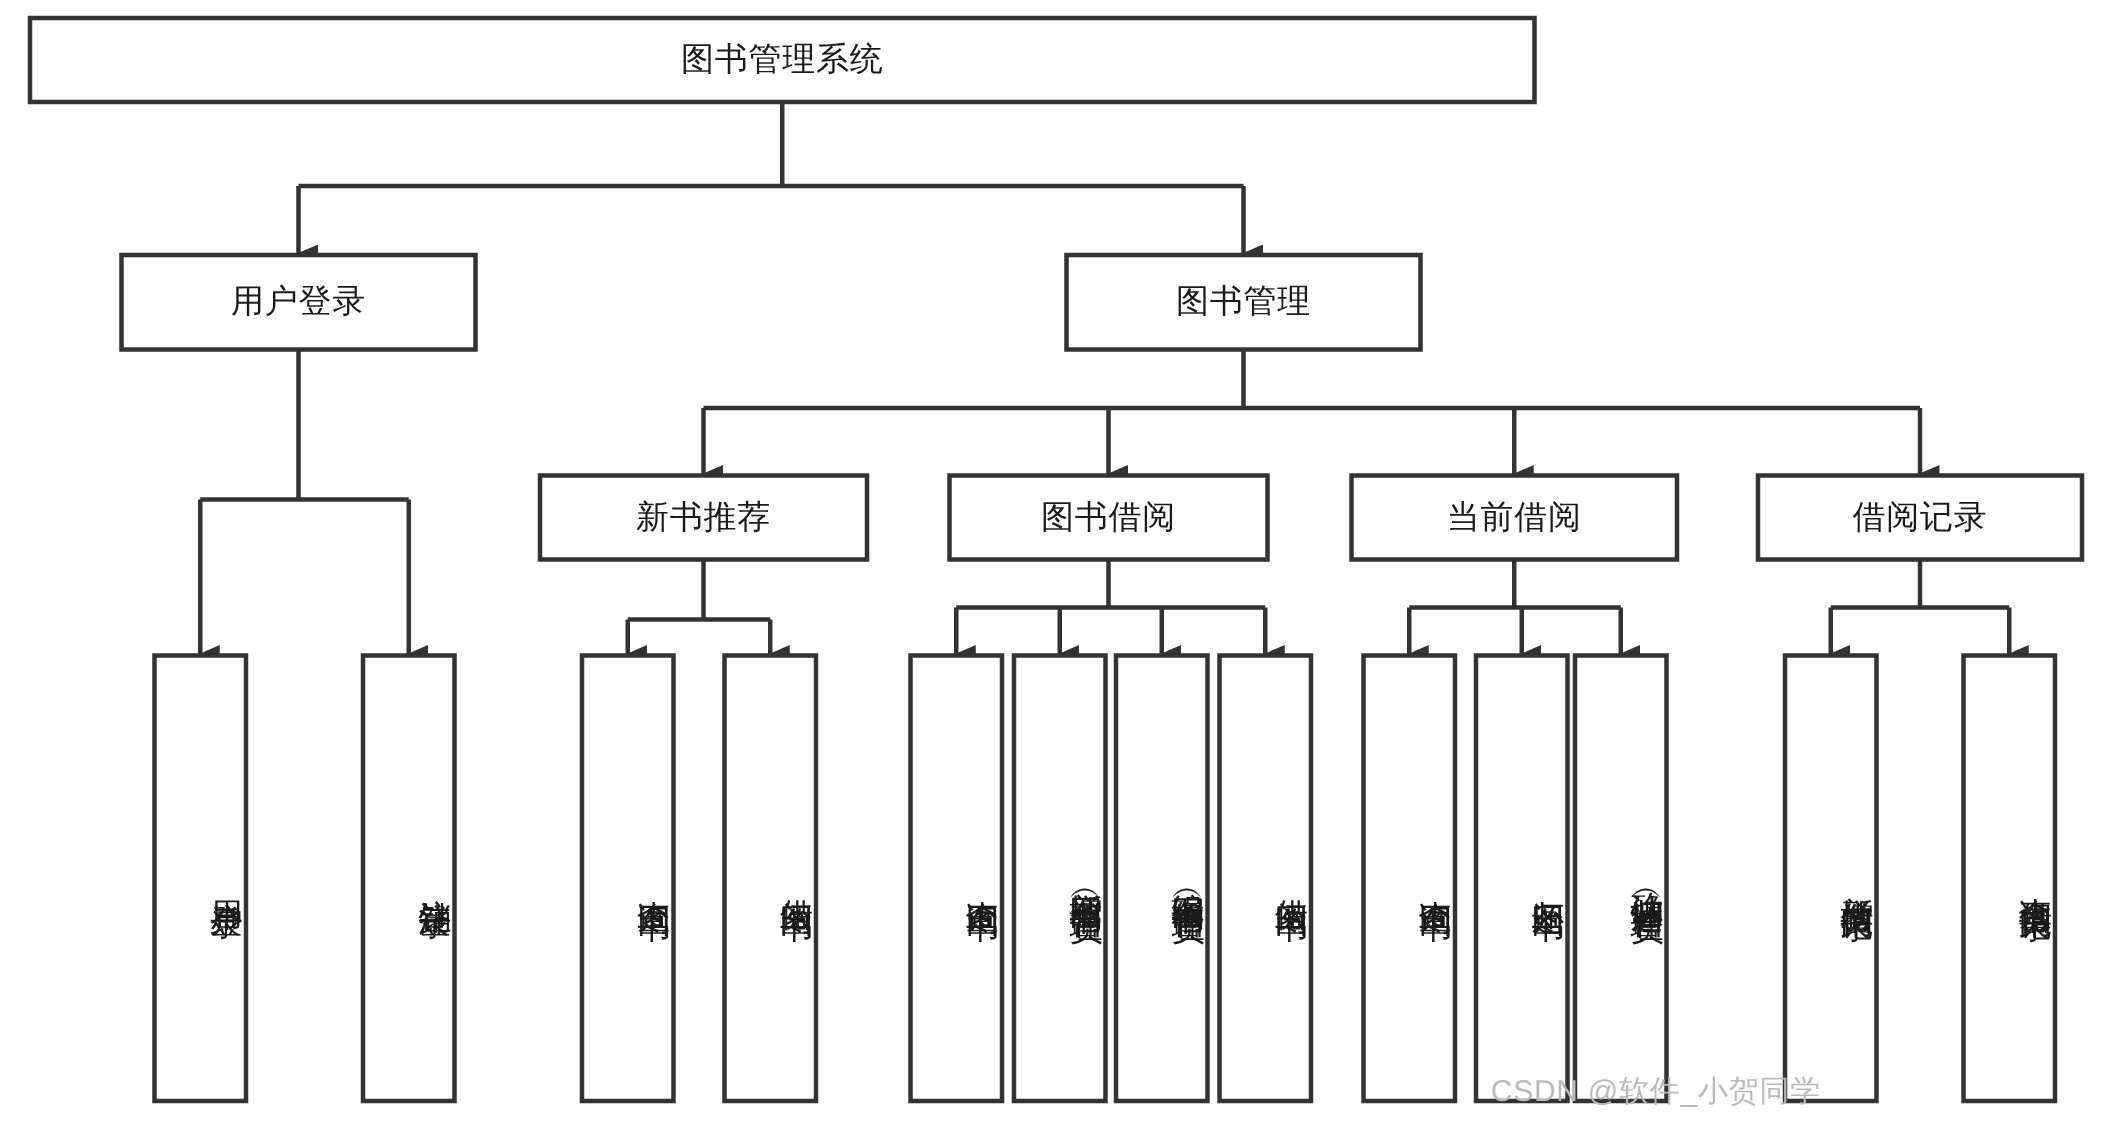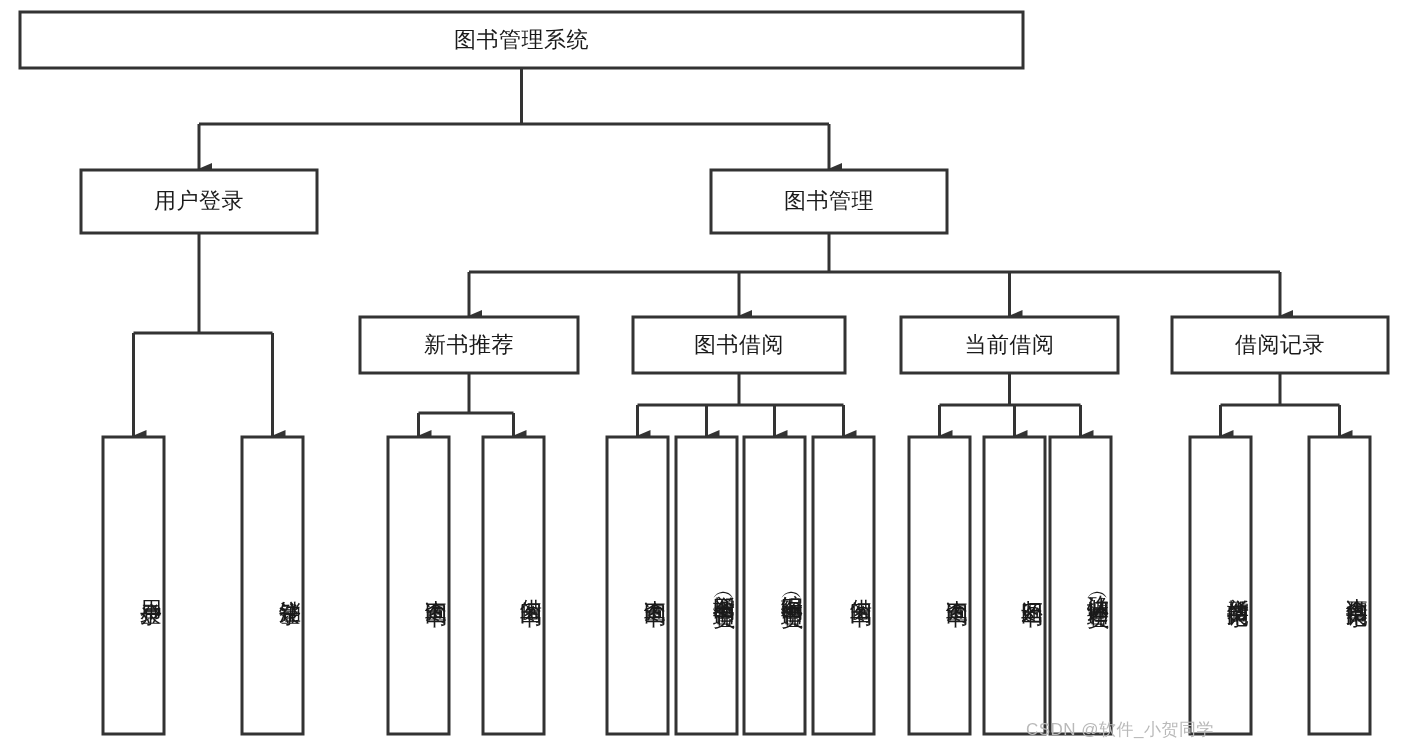--- a/index.html
+++ b/index.html
@@ -62,21 +62,21 @@
     display: flex;
     align-items: flex-start;
     justify-content: center;
     pointer-events: none;
   }
   .watermark {
     position: absolute;
     right: 8px;
     bottom: 6px;
     font-family: "Liberation Sans", "DejaVu Sans", sans-serif;
-    font-size: 17px;
+    font-size: 20px;
     color: #b9b9b9;
     white-space: nowrap;
     letter-spacing: 0.5px;
   }
 </style>
 </head>
 <body>
 
 <div id="diagram-root">
 

